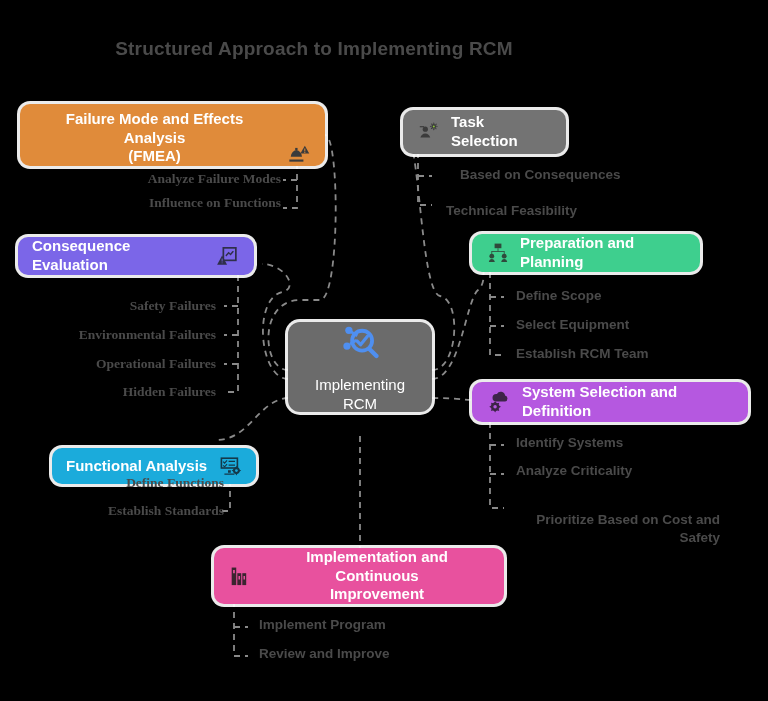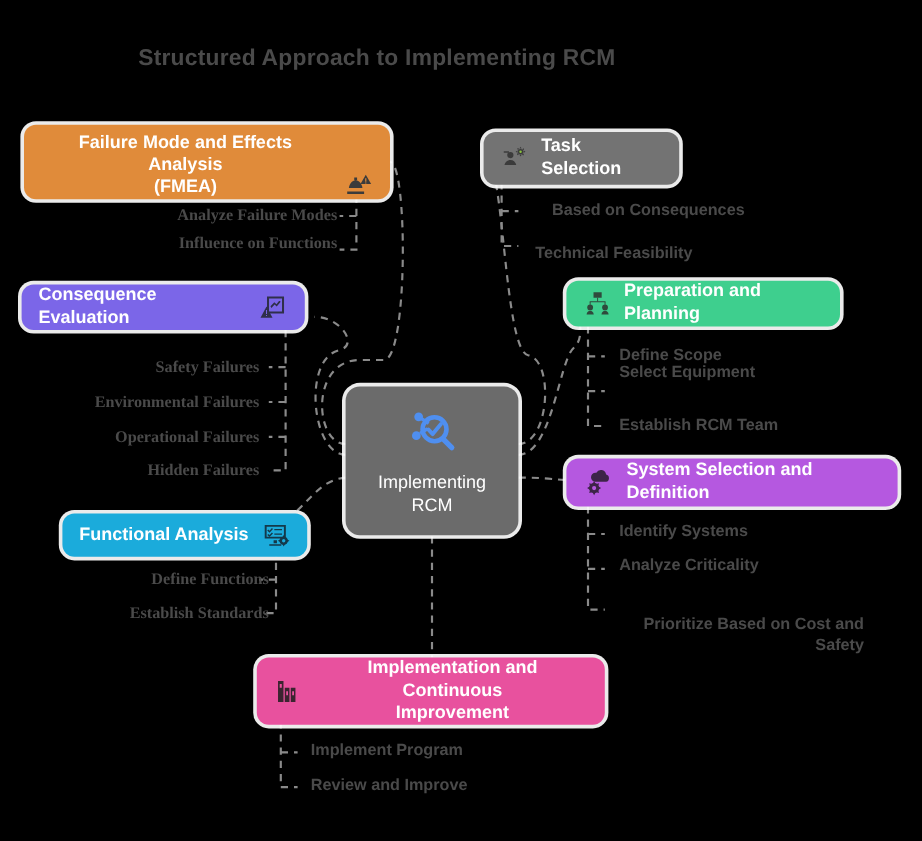--- a/index.html
+++ b/index.html
@@ -27,21 +27,21 @@
   .node .label{flex:1;line-height:1.25;}
   .node .ic{flex:0 0 auto;display:flex;align-items:center;justify-content:center;}
   .node.icon-right{flex-direction:row;}
   .node.icon-right .label{order:1;text-align:center;}
   .node.icon-right .ic{order:2;}
   .node.icon-left .ic{order:1;}
   .node.icon-left .label{order:2;text-align:left;}
 
   
   #center-node{
-    position:absolute;left:288px;top:322px;width:144px;height:124px;
+    position:absolute;left:288px;top:322px;width:144px;height:90px;
     background:#6b6b6b;border-radius:12px;
     box-shadow:0 0 0 3px rgba(255,255,255,.92);
     display:flex;flex-direction:column;align-items:center;justify-content:center;
     gap:6px;color:#fff;
   }
   #center-node .ctext{font-size:15px;line-height:1.25;text-align:center;font-weight:normal;}
 
   
   .sub{
     position:absolute;font-size:13.5px;font-weight:bold;color:#4a4a4a;
@@ -190,24 +190,24 @@
         <circle cx="5.8" cy="15.2" r="2.4"></circle>
             <path d="M2.8 21c.3-1.9 1.5-3 3-3s2.7 1.1 3 3z"></path>
         <circle cx="18.2" cy="15.2" r="2.4"></circle>
             <path d="M15.2 21c.3-1.9 1.5-3 3-3s2.7 1.1 3 3z"></path>
       </g>
         </svg>
     </span>
     <span class="label">Preparation and Planning</span>
   </div>
   <div class="sub l" style="left:516px;top:287px;">Define Scope</div>
-  <div class="sub l" style="left:516px;top:301px;text-align:center;">Select Equipment</div>
+  <div class="sub l" style="left:516px;top:316px;text-align:center;">Select Equipment</div>
   <div class="sub l" style="left:516px;top:345px;">Establish RCM Team</div>
 
-  <div class="node icon-right" id="n-func" style="left:52px;top:428px;width:204px;height:36px;background:#1BABDB;">
+  <div class="node icon-right" id="n-func" style="left:52px;top:448px;width:204px;height:36px;background:#1BABDB;">
     <span class="label" style="text-align:left;">Functional Analysis</span>
     <span class="ic">
       <svg width="24" height="24" viewBox="0 0 24 24">
           <g fill="#14394a">
         <path d="M2.6 3.4h17.6v11.4H2.6z"></path>
         <path d="M4.2 5h14.4v8.2H4.2z" fill="#1BABDB"></path>
         <path d="M10 16.2h2.8v2.6H10zM6.4 19.5h10v1.3h-10z"></path>
         <path d="M5.6 7.2l1 1 2-2.2.9.8-2.9 3.1-1.9-1.8z"></path>
         <path d="M5.6 10.9l1 1 2-2.2.9.8-2.9 3.1-1.9-1.8z"></path>
         <path d="M10.6 6.8h6.4v1.1h-6.4zM10.6 10.6h6.4v1.1h-6.4z"></path>

